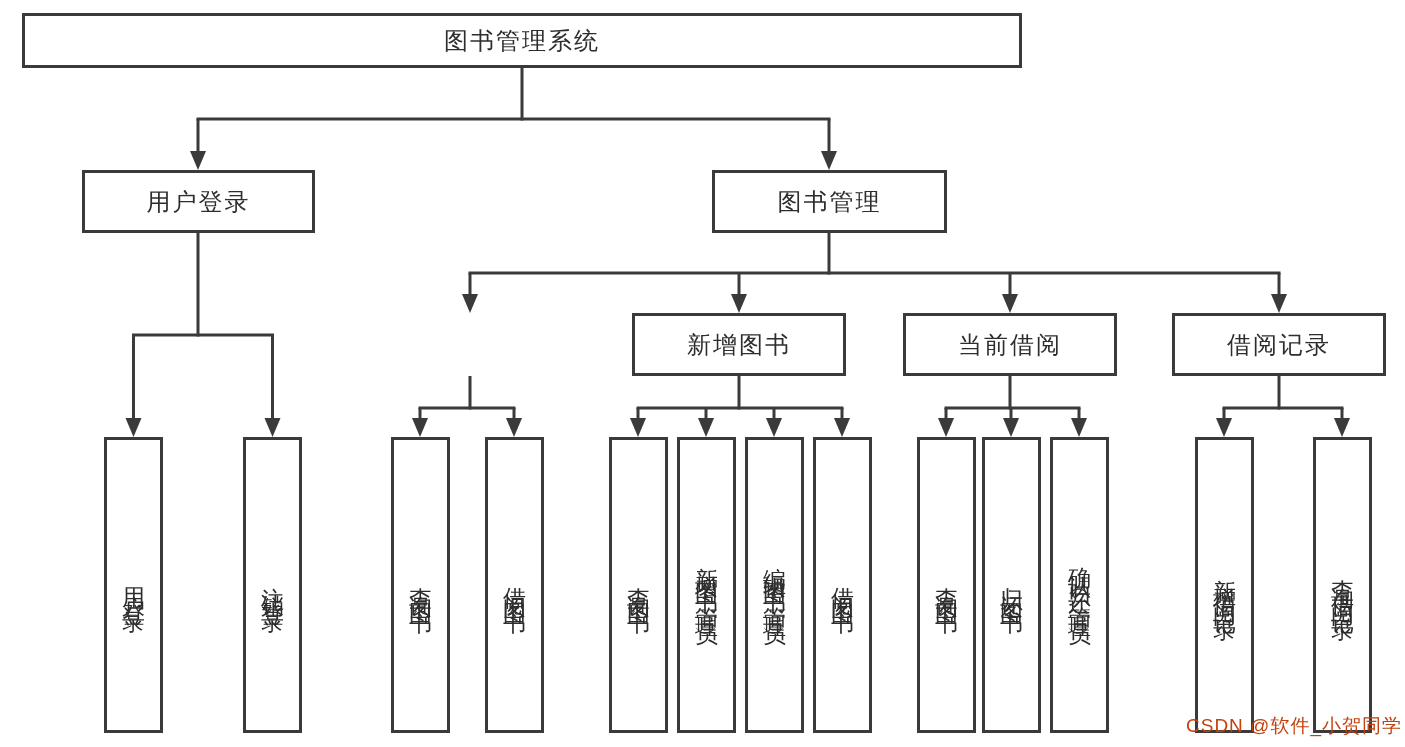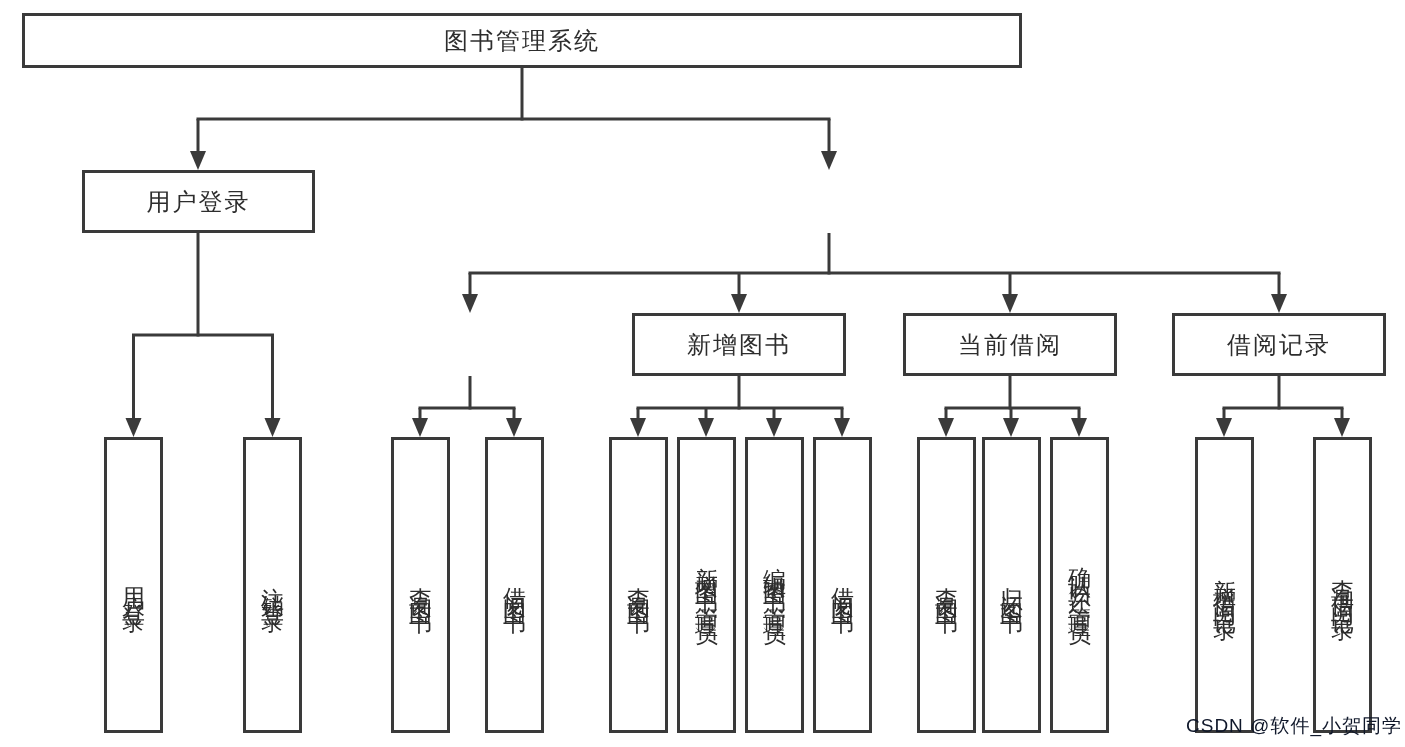--- a/index.html
+++ b/index.html
@@ -49,21 +49,21 @@
     letter-spacing: 8px;
     line-height: 1;
     z-index: 2;
   }
   .watermark {
     position: absolute;
     left: 1186px;
     top: 713px;
     font-size: 19px;
     letter-spacing: 1px;
-    color: #0f172a;
+    color: #c2410c;
     z-index: 5;
     white-space: nowrap;
   }
 </style>
 </head>
 <body>
 
 <div id="stage">
 
   <svg id="connectors" viewBox="0 0 1405 747" xmlns="http://www.w3.org/2000/svg">
@@ -128,20 +128,21 @@
       <path d="M1003,418 L1019,418 L1011,437 Z"></path>
       <path d="M1071,418 L1087,418 L1079,437 Z"></path>
       <path d="M1216,418 L1232,418 L1224,437 Z"></path>
       <path d="M1334,418 L1350,418 L1342,437 Z"></path>
     </g>
   </svg>
 
   <div class="hbox root-box">图书管理系统</div>
 
   <div class="hbox l23-box" style="left:82px;  top:170px; width:233px;">用户登录</div>
+  <div class="hbox l23-box" style="left:712px; top:170px; width:235px;">图书管理</div>
 
   <div class="hbox l23-box" style="left:632px;  top:313px; width:214px;">新增图书</div>
   <div class="hbox l23-box" style="left:903px;  top:313px; width:214px;">当前借阅</div>
   <div class="hbox l23-box" style="left:1172px; top:313px; width:214px;">借阅记录</div>
 
   <div class="vbox" style="left:104px;">用户登录</div>
   <div class="vbox" style="left:243px;">注销登录</div>
 
   <div class="vbox" style="left:391px;">查询图书</div>
   <div class="vbox" style="left:485px;">借阅图书</div>

